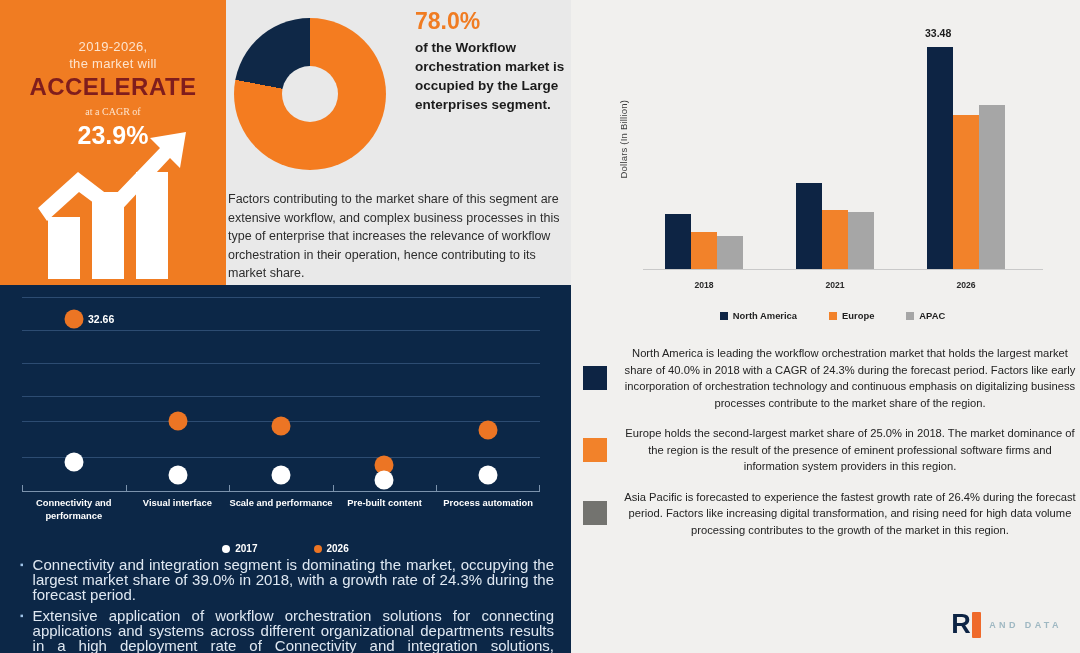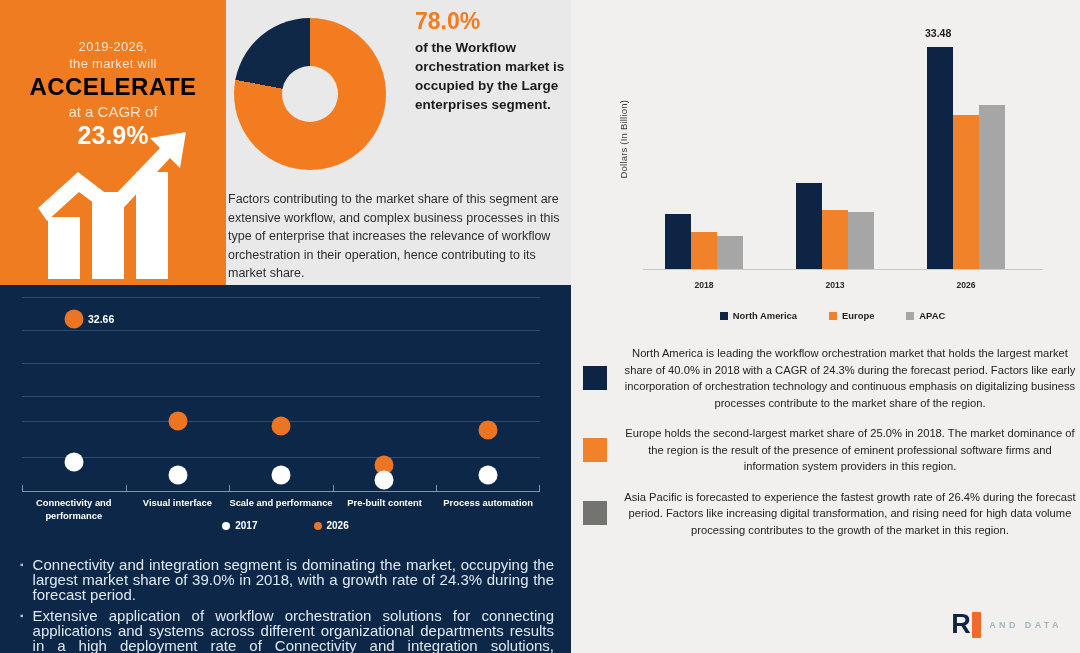--- a/index.html
+++ b/index.html
@@ -13,22 +13,22 @@
   .page{position:relative;width:1080px;height:653px;background:#f1f1f1;}
 
   
   .left-col{position:absolute;left:0;top:0;width:571px;height:653px;background:#efefef;}
 
   
   .accel-panel{position:absolute;left:0;top:0;width:226px;height:285px;background:#f07c22;overflow:hidden;}
   .accel-text{position:absolute;left:0;top:38px;width:226px;text-align:center;color:#ffffff;z-index:3;}
   .accel-l1{font-size:13px;line-height:17px;color:#fde4ce;letter-spacing:.3px;}
   .accel-l2{font-size:13px;line-height:17px;color:#fde4ce;letter-spacing:.3px;}
-  .accel-big{font-size:24px;font-weight:bold;letter-spacing:.5px;line-height:30px;color:#000000;}
-  .accel-l3{font-size:15px;line-height:19px;color:#fde4ce;}
+  .accel-big{font-size:24px;font-weight:bold;letter-spacing:.5px;line-height:30px;color:#7f1d1d;}
+  .accel-l3{font-size:10px;line-height:19px;color:#fde4ce;font-family:Liberation Serif, serif;}
   .accel-pct{font-size:25px;font-weight:bold;line-height:28px;color:#ffffff;}
   .accel-art{position:absolute;left:0;top:120px;width:226px;height:165px;z-index:2;}
 
   
   .donut-block{position:absolute;left:226px;top:0;width:345px;height:285px;background:#e9e9e9;}
   .donut-wrap{position:absolute;left:8px;top:18px;width:160px;height:160px;}
   .donut{position:absolute;left:0;top:0;width:152px;height:152px;border-radius:50%;
      background:conic-gradient(#f47c20 0deg 280.8deg, #0f2847 280.8deg 360deg);}
   .donut-hole{position:absolute;left:48px;top:48px;width:56px;height:56px;border-radius:50%;background:#e9e9e9;}
   .headline{position:absolute;left:180px;top:8px;width:160px;margin-left:9px;}
@@ -41,21 +41,21 @@
   .dotchart{position:absolute;left:22px;top:12px;width:518px;height:195px;}
   .gridline{position:absolute;left:0;height:1px;background:#2d4c72;width:100%;}
   .xaxis{position:absolute;left:0;bottom:0;width:100%;height:1px;background:#7c93ad;}
   .tick{position:absolute;bottom:0;width:1px;height:7px;background:#7c93ad;}
   .dot{position:absolute;width:19px;height:19px;border-radius:50%;transform:translate(-50%,50%);}
   .dot.y2017{background:#ffffff;}
   .dot.y2026{background:#ec7524;}
   .dot-label{position:absolute;font-size:10.5px;font-weight:bold;color:#ffffff;transform:translateY(50%);white-space:nowrap;}
   .catlabels{position:absolute;left:22px;top:212px;width:518px;display:flex;}
   .catlabel{flex:1;text-align:center;font-size:9.4px;font-weight:bold;color:#ffffff;line-height:12.5px;}
-  .dotlegend{position:absolute;left:0;top:235px;width:571px;display:flex;justify-content:center;gap:56px;}
+  .dotlegend{position:absolute;left:0;top:258px;width:571px;display:flex;justify-content:center;gap:56px;}
   .dotlegend-item{display:flex;align-items:center;gap:5px;font-size:10px;font-weight:bold;color:#ffffff;}
   .lg-dot{width:8px;height:8px;border-radius:50%;}
   .bullets{position:absolute;left:14px;top:272px;width:540px;}
   .bullet{display:flex;gap:9px;margin-bottom:6px;}
   .bullet-mark{color:#9fc3e8;font-size:10px;line-height:15px;padding-left:6px;}
   .bullet-txt{font-size:15px;line-height:15px;color:#dfe8f2;text-align:justify;}
 
   
   .right-col{position:absolute;left:571px;top:0;width:509px;height:653px;background:#f1f0ee;}
   .barchart-area{position:absolute;left:0;top:0;width:509px;height:340px;}
@@ -197,21 +197,21 @@
           <div class="bar eu" style="height:37px"></div>
           <div class="bar ap" style="height:33px"></div>
         </div>
         <div class="grouplabel" style="left:22px;width:78px;top:250px">2018</div>
 
         <div class="group" style="left:153px">
           <div class="bar na" style="height:86px"></div>
           <div class="bar eu" style="height:59px"></div>
           <div class="bar ap" style="height:57px"></div>
         </div>
-        <div class="grouplabel" style="left:153px;width:78px;top:250px">2013</div>
+        <div class="grouplabel" style="left:153px;width:78px;top:250px">2021</div>
 
         <div class="group" style="left:284px">
           <div class="bar na" style="height:222px"></div>
           <div class="bar eu" style="height:154px"></div>
           <div class="bar ap" style="height:164px"></div>
         </div>
         <div class="grouplabel" style="left:284px;width:78px;top:250px">2026</div>
 
         <div class="bar-value" style="left:282px;top:-3px">33.48</div>
       </div>

